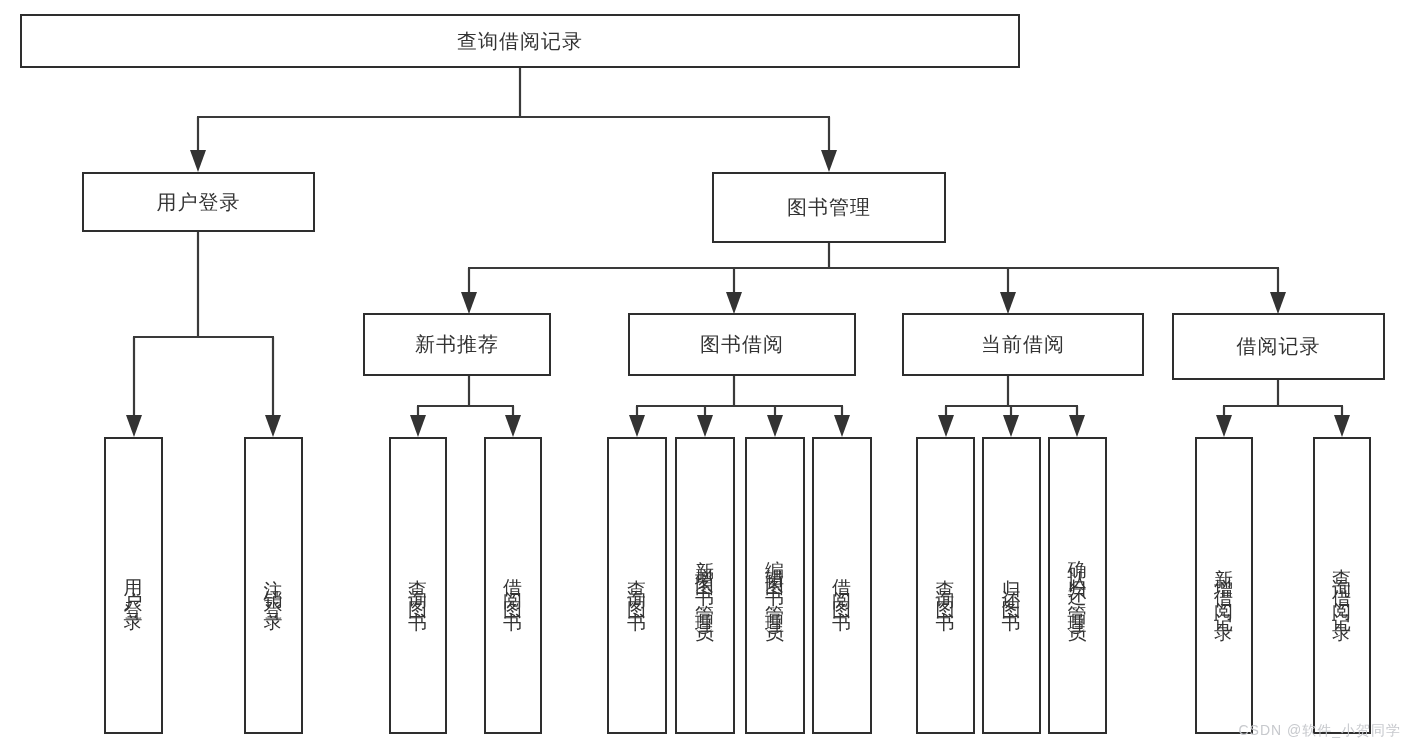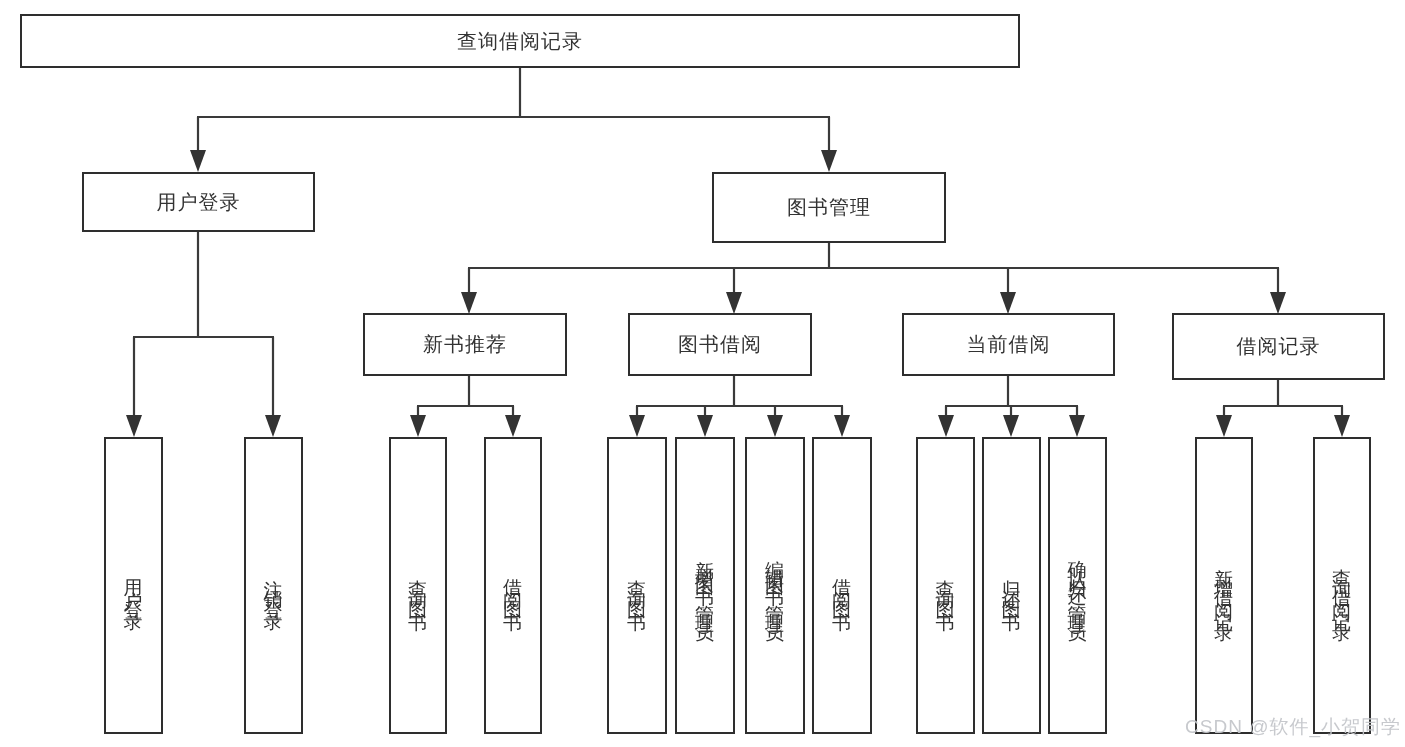--- a/index.html
+++ b/index.html
@@ -30,21 +30,21 @@
     white-space:nowrap;
   }
   .vbox.tight span{letter-spacing:9px;}
   svg#wires{position:absolute;left:0;top:0;pointer-events:none;}
   svg#wires line{stroke:#3a3a3a;stroke-width:2.2;}
   svg#wires polygon{fill:#333333;}
   #watermark{
     position:absolute;
     right:4px;
     bottom:7px;
-    font-size:19px;
+    font-size:14px;
     color:rgba(196,198,202,0.95);
     letter-spacing:1px;
     white-space:nowrap;
     z-index:5;
   }
 </style>
 </head>
 <body>
 
 <div id="stage">
@@ -109,23 +109,23 @@
     <polygon points="1216,415 1232,415 1224,437"></polygon>
     <line x1="1342" y1="406" x2="1342" y2="417"></line>
     <polygon points="1334,415 1350,415 1342,437"></polygon>
   </svg>
 
   <div class="node hbox" style="left:20px;top:14px;width:1000px;height:54px">查询借阅记录</div>
 
   <div class="node hbox" style="left:82px;top:172px;width:233px;height:60px">用户登录</div>
   <div class="node hbox" style="left:712px;top:172px;width:234px;height:71px">图书管理</div>
 
-  <div class="node hbox" style="left:363px;top:313px;width:204px;height:63px">新书推荐</div>
-  <div class="node hbox" style="left:628px;top:313px;width:184px;height:63px">图书借阅</div>
-  <div class="node hbox" style="left:902px;top:313px;width:213px;height:63px">当前借阅</div>
+  <div class="node hbox" style="left:363px;top:313px;width:188px;height:63px">新书推荐</div>
+  <div class="node hbox" style="left:628px;top:313px;width:228px;height:63px">图书借阅</div>
+  <div class="node hbox" style="left:902px;top:313px;width:242px;height:63px">当前借阅</div>
   <div class="node hbox" style="left:1172px;top:313px;width:213px;height:67px">借阅记录</div>
 
   <div class="node vbox" style="left:104px;top:437px;width:59px;height:297px">
     <span>用户登录</span>
   </div>
   <div class="node vbox" style="left:244px;top:437px;width:59px;height:297px">
     <span>注销登录</span>
   </div>
 
   <div class="node vbox" style="left:389px;top:437px;width:58px;height:297px">

